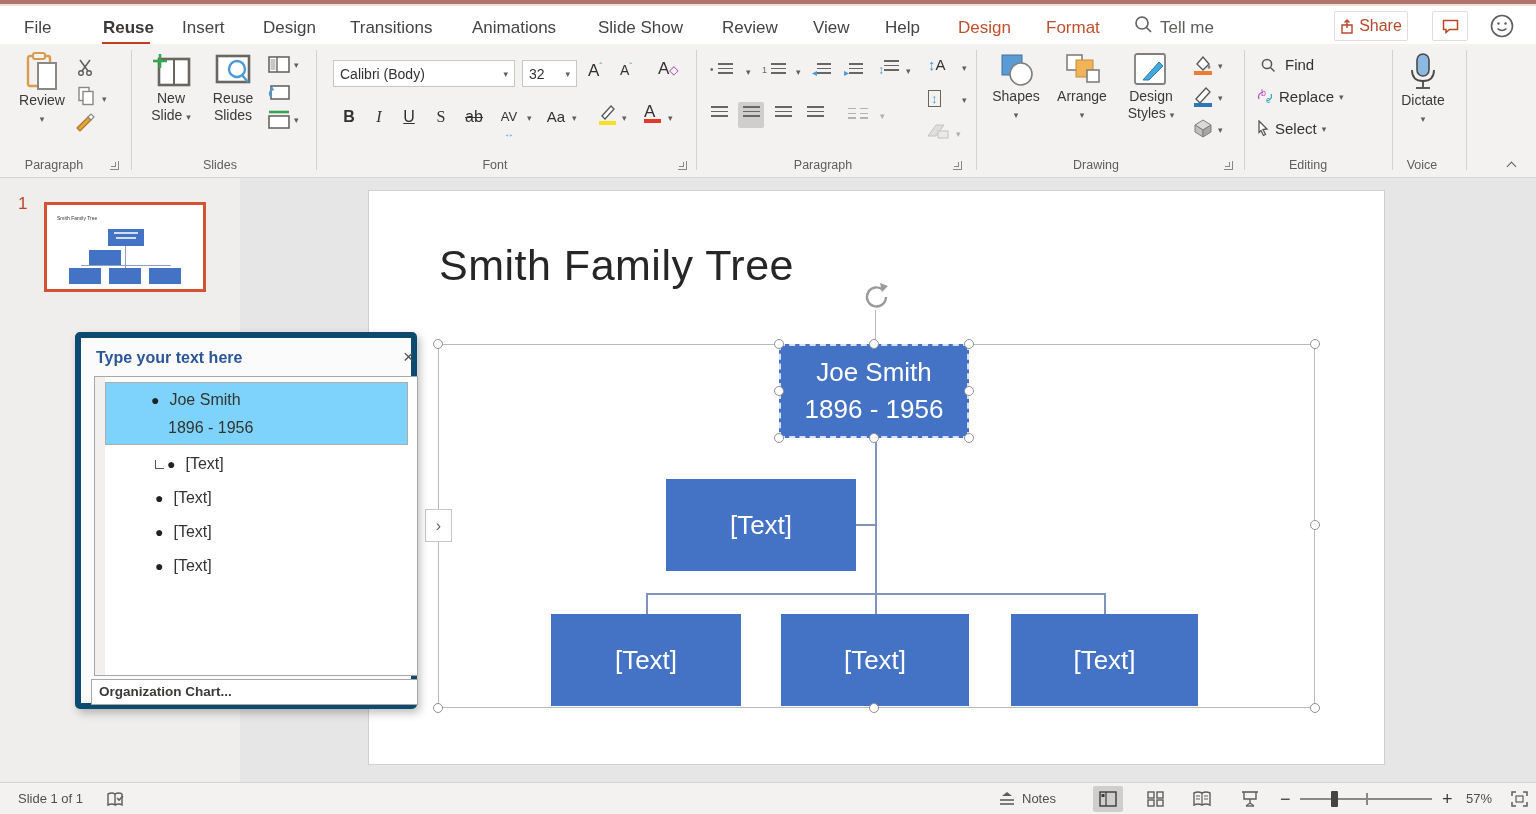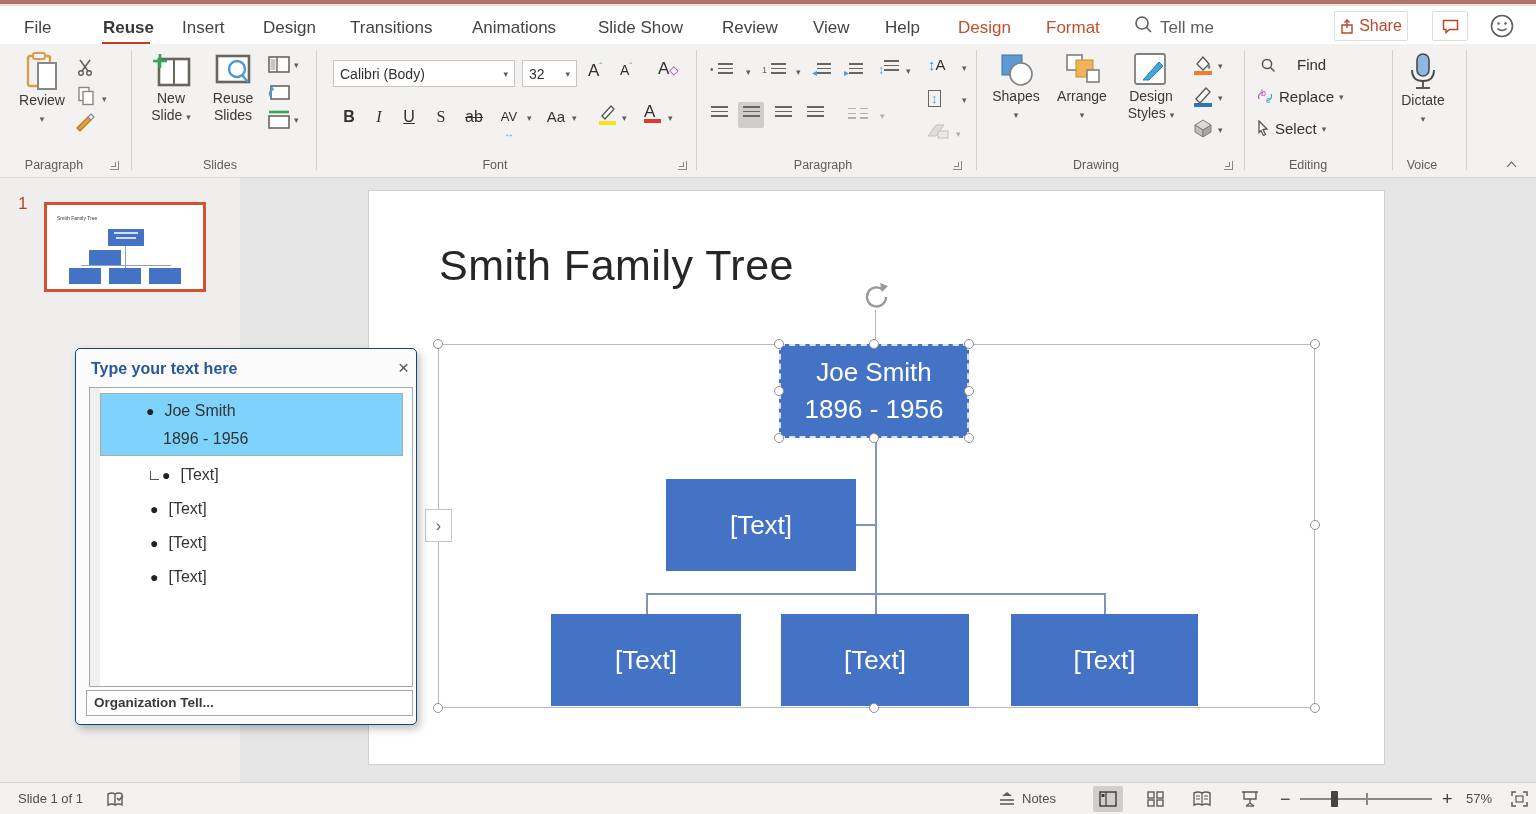--- a/index.html
+++ b/index.html
@@ -36,21 +36,21 @@
   #workspace { left:0; top:178px; width:1536px; height:604px; background:#e6e6e6; }
   #thumbpanel { left:0; top:178px; width:240px; height:604px; background:#efeeed; }
   #slide { left:368px; top:190px; width:1017px; height:575px; background:#fff; border:1px solid #d0d0d0; }
 
   .orgbox { position:absolute; background:#4472c4; color:#fff; display:flex; align-items:center; justify-content:center; font-size:26px; }
   .conn { position:absolute; background:#7f93bc; }
   .handle { position:absolute; width:10px; height:10px; background:#fff; border:1.5px solid #919191; border-radius:50%; }
   .framel { position:absolute; background:#b9b9b9; }
 
   
-  #textpane { left:75px; top:348px; width:342px; height:377px; background:#fbfbfb; border:1px solid #0c4a6e; border-radius:5px; box-shadow:3px 4px 8px rgba(0,0,0,.25); }
+  #textpane { left:75px; top:332px; width:342px; height:377px; background:#fbfbfb; border:6px solid #0c4a6e; border-radius:5px; box-shadow:3px 4px 8px rgba(0,0,0,.25); }
   #tp-list { position:absolute; left:13px; top:38px; width:324px; height:300px; background:#fff; border:1px solid #a9a7a5; }
   #tp-list::before { content:""; position:absolute; left:0; top:0; width:10px; height:100%; background:#f1f0ef; }
   .tp-item { position:absolute; left:60px; font-size:16px; color:#333; }
   .tp-bullet { color:#222; margin-right:10px; font-size:14px; }
   .elbow { display:inline-block; width:9px; height:9px; border-left:1.6px solid #555; border-bottom:1.6px solid #555; margin-right:3px; }
   #tp-footer { position:absolute; left:10px; top:341px; width:327px; height:26px; border:1px solid #a9a7a5; background:#fff; font-size:13.5px; font-weight:bold; color:#3b3a39; line-height:24px; padding-left:7px; }
 
   
   #statusbar { left:0; top:782px; width:1536px; height:32px; background:#f3f2f1; border-top:1px solid #d6d4d2; font-size:13px; color:#504e4c; }
   .sb { position:absolute; top:0; height:32px; line-height:32px; }
@@ -318,21 +318,21 @@
           <path d="M3 7 L11 2 l8 5 -8 5 z" fill="#d9d9d9" stroke="#7f7f7f"></path>
           <path d="M3 7 v7 l8 5 v-7 z" fill="#bfbfbf" stroke="#7f7f7f"></path>
           <path d="M19 7 v7 l-8 5 v-7 z" fill="#a6a6a6" stroke="#7f7f7f"></path>
         </svg>
     </span>
     <span class="smallico" style="left:1218px;top:78px"><span class="dd">▾</span></span>
     <div class="grouplabel" style="left:1056px;width:80px">Drawing</div>
     <div class="launcher" style="left:1224px"></div>
     <div class="rdiv" style="left:1244px"></div>
 
-    <span class="abs" style="left:1260px;top:12px;display:flex;align-items:center;gap:21px">
+    <span class="abs" style="left:1260px;top:12px;display:flex;align-items:center;gap:9px">
       <span>
           <svg width="16" height="16" viewBox="0 0 16 16">
             <circle cx="7" cy="7" r="4.6" fill="none" stroke="#555" stroke-width="1.5"></circle>
             <line x1="10.5" y1="10.5" x2="14.5" y2="14.5" stroke="#555" stroke-width="1.5"></line>
           </svg>
         </span>
       <span style="font-size:15px;color:#323130">Find</span>
     </span>
     <span class="abs" style="left:1256px;top:44px;display:flex;align-items:center;gap:5px">
       <span>
@@ -455,21 +455,21 @@
     <div id="tp-list">
       <div class="abs" style="left:10px;top:5px;width:303px;height:63px;border:1px solid #ababab;background:#7dd3fc">
         <span class="abs" style="left:45px;top:8px;font-size:16px;color:#333"><span class="tp-bullet">●</span><span>Joe Smith</span></span>
         <span class="abs" style="left:62px;top:36px;font-size:16px;color:#333">1896 - 1956</span>
       </div>
       <span class="tp-item" style="top:78px"><span class="elbow"></span><span class="tp-bullet">●</span><span>[Text]</span></span>
       <span class="tp-item" style="top:112px"><span class="tp-bullet">●</span><span>[Text]</span></span>
       <span class="tp-item" style="top:146px"><span class="tp-bullet">●</span><span>[Text]</span></span>
       <span class="tp-item" style="top:180px"><span class="tp-bullet">●</span><span>[Text]</span></span>
     </div>
-    <div id="tp-footer">Organization Tell...</div>
+    <div id="tp-footer">Organization Chart...</div>
   </div>
 
   <div class="abs" id="statusbar">
     <span class="sb" style="left:18px">Slide 1 of 1</span>
     <span class="abs" style="left:106px;top:8px">
       <svg width="20" height="17" viewBox="0 0 20 17">
           <path d="M2 3 q4-2 7 0 v11 q-3-2-7 0 z" fill="none" stroke="#605e5c" stroke-width="1.4"></path>
           <path d="M9 3 q4-2 7 0 v11 q-3-2-7 0" fill="none" stroke="#605e5c" stroke-width="1.4"></path>
           <path d="M11 7 l2 2 4-4" fill="none" stroke="#605e5c" stroke-width="1.6"></path>
         </svg>

